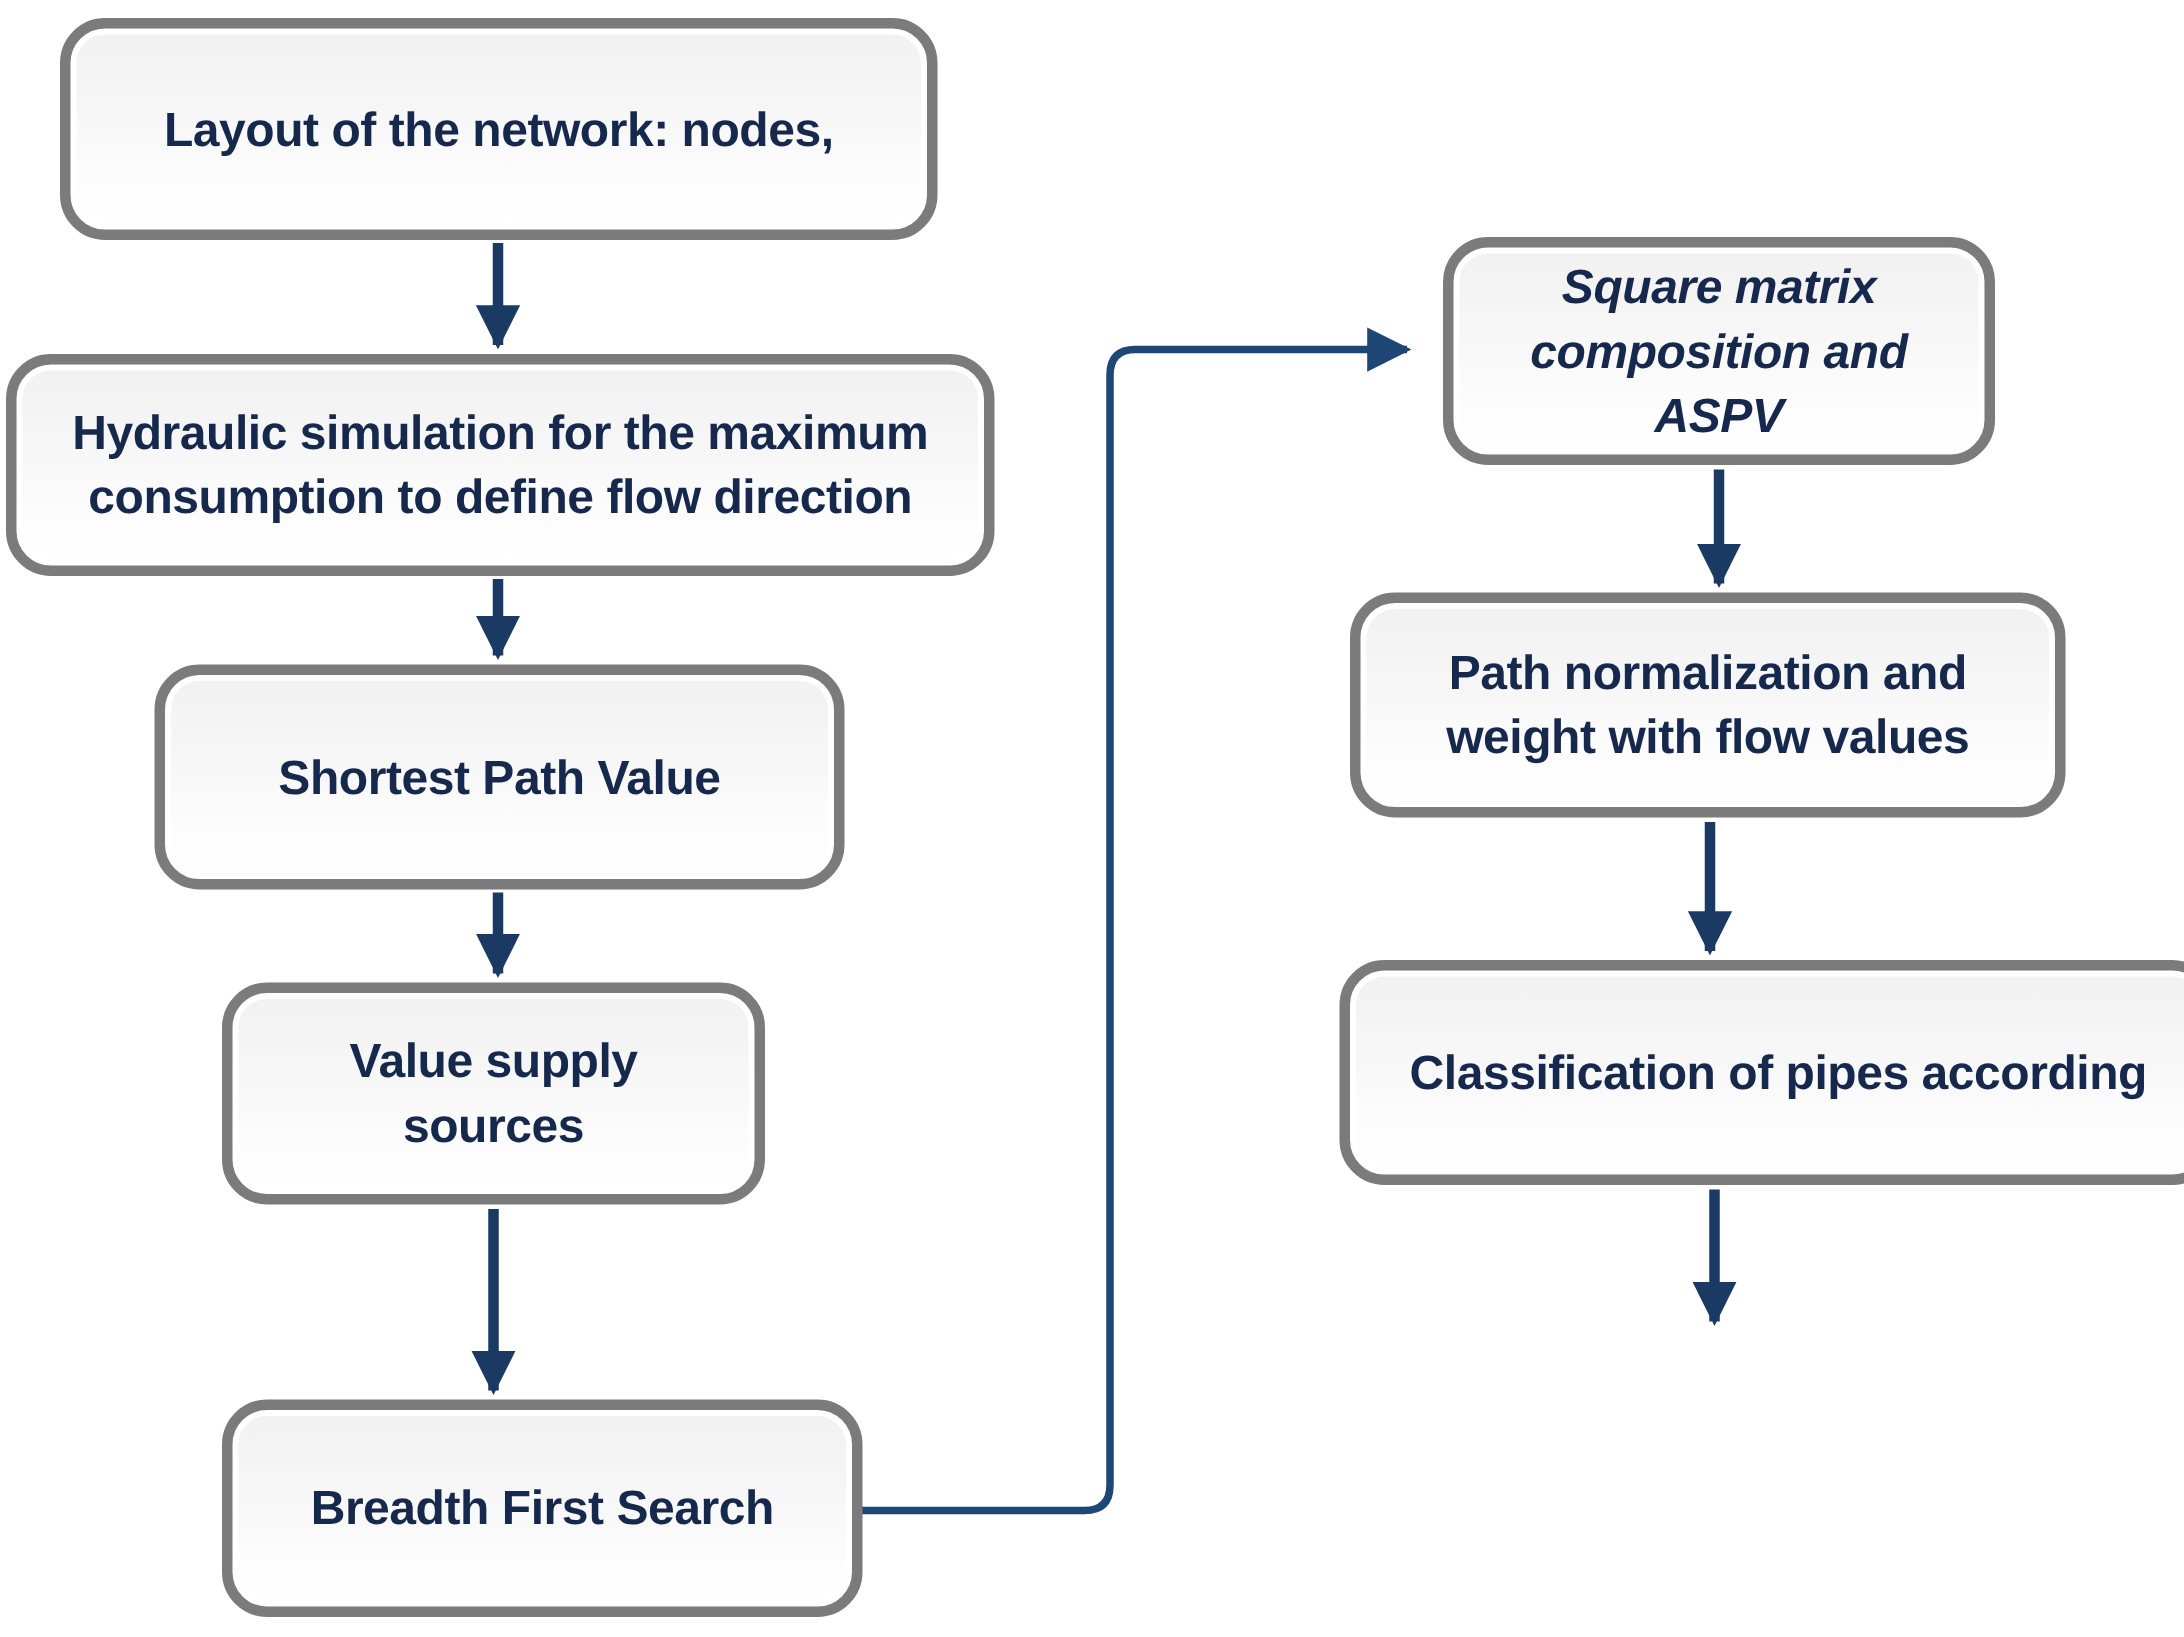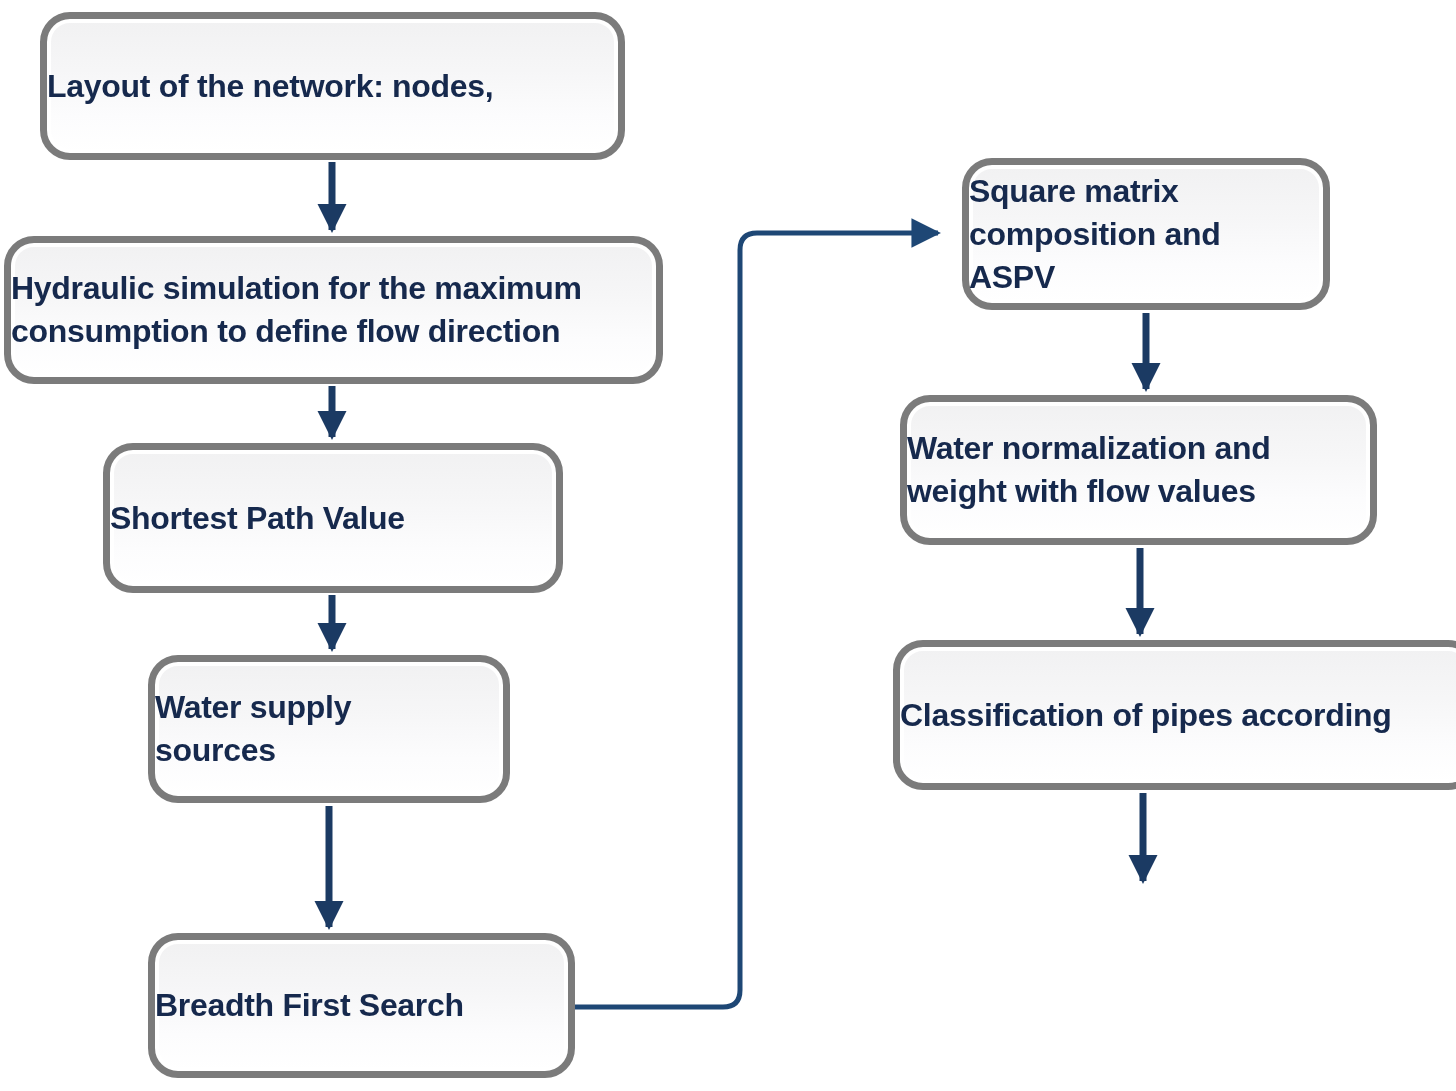--- a/index.html
+++ b/index.html
@@ -23,20 +23,21 @@
     box-sizing: border-box;
     border: 7px solid #7b7b7b;
     border-radius: 30px;
     background: linear-gradient(180deg, #f1f1f2 0%, #f6f6f7 38%, #fcfcfd 72%, #ffffff 100%);
     box-shadow: inset 0 0 0 4px rgba(255,255,255,0.95);
     display: flex;
     align-items: center;
     justify-content: center;
   }
   .box-label {
+    text-align: center;
     font-weight: 700;
     font-size: 32px;
     line-height: 43px;
     color: #16294d;
     letter-spacing: -0.3px;
     width: 100%;
   }
   .box-label .line { display: block; white-space: nowrap; }
 </style>
 </head>
@@ -78,42 +79,42 @@
   </div>
 
   <div class="box" style="left:103px; top:443px; width:460px; height:150px;">
     <div class="box-label">
       <span class="line">Shortest Path Value</span>
     </div>
   </div>
 
   <div class="box" style="left:148px; top:655px; width:362px; height:148px;">
     <div class="box-label">
-      <span class="line">Water supply</span>
+      <span class="line">Value supply</span>
       <span class="line">sources</span>
     </div>
   </div>
 
   <div class="box" style="left:148px; top:933px; width:427px; height:145px;">
     <div class="box-label">
       <span class="line">Breadth First Search</span>
     </div>
   </div>
 
-  <div class="box" style="left:962px; top:158px; width:368px; height:152px;">
+  <div class="box" style="left:962px; top:158px; width:368px; height:152px;font-style:italic;">
     <div class="box-label">
       <span class="line">Square matrix</span>
       <span class="line">composition and</span>
       <span class="line">ASPV</span>
     </div>
   </div>
 
   <div class="box" style="left:900px; top:395px; width:477px; height:150px;">
     <div class="box-label">
-      <span class="line">Water normalization and</span>
+      <span class="line">Path normalization and</span>
       <span class="line">weight with flow values</span>
     </div>
   </div>
 
   <div class="box" style="left:852px; top:640px; width:585px; height:150px;margin-left:41px;">
     <div class="box-label">
       <span class="line">Classification of pipes according</span>
     </div>
   </div>
 

